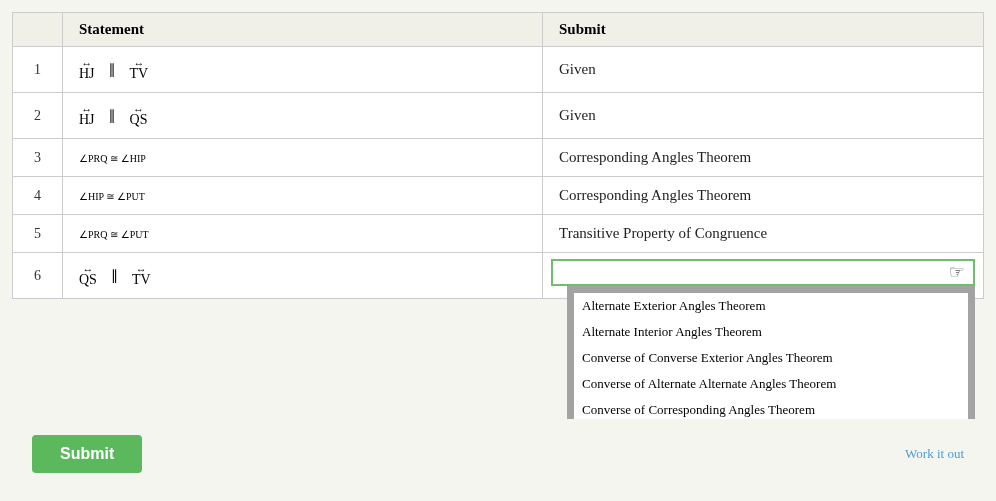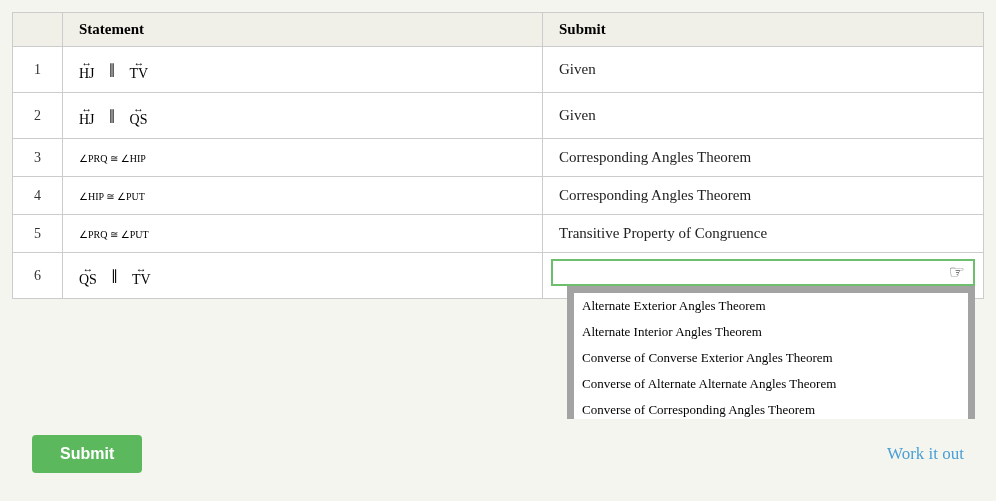--- a/index.html
+++ b/index.html
@@ -116,21 +116,21 @@
       padding: 10px 28px;
       font-size: 16px;
       border-radius: 4px;
       cursor: pointer;
       font-family: Arial, sans-serif;
       font-weight: bold;
     }
 
     .work-it-out {
       color: #4a9fd4;
-      font-size: 17px;
+      font-size: 13px;
       font-family: Georgia, serif;
       cursor: pointer;
       text-decoration: none;
     }
 
     .stmt-row {
       display: flex;
       align-items: center;
       gap: 4px;
       font-size: 14px;

